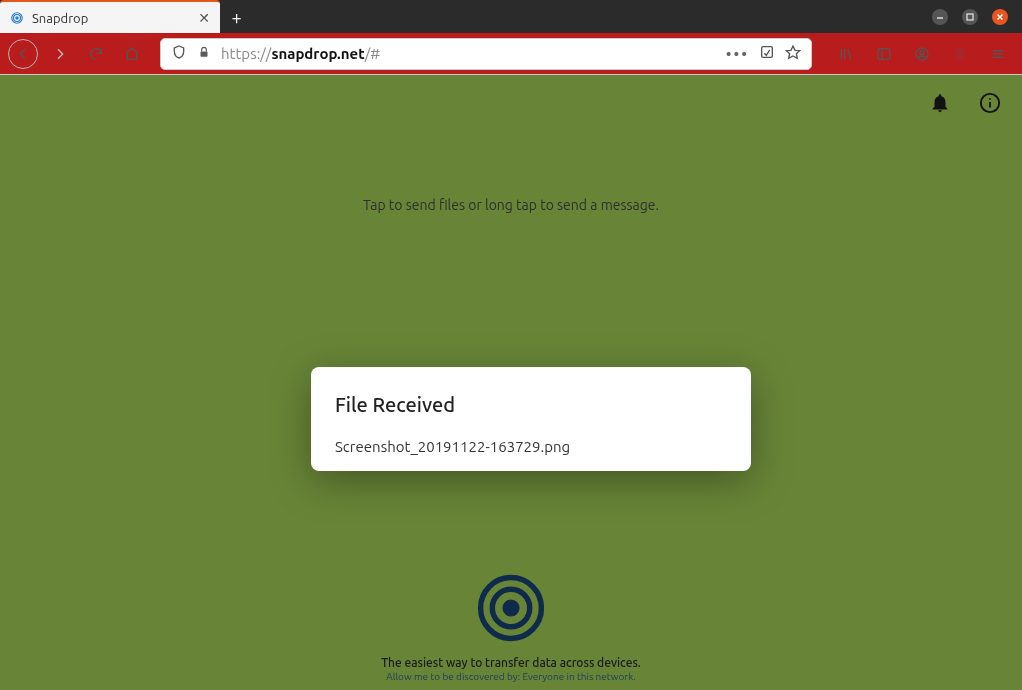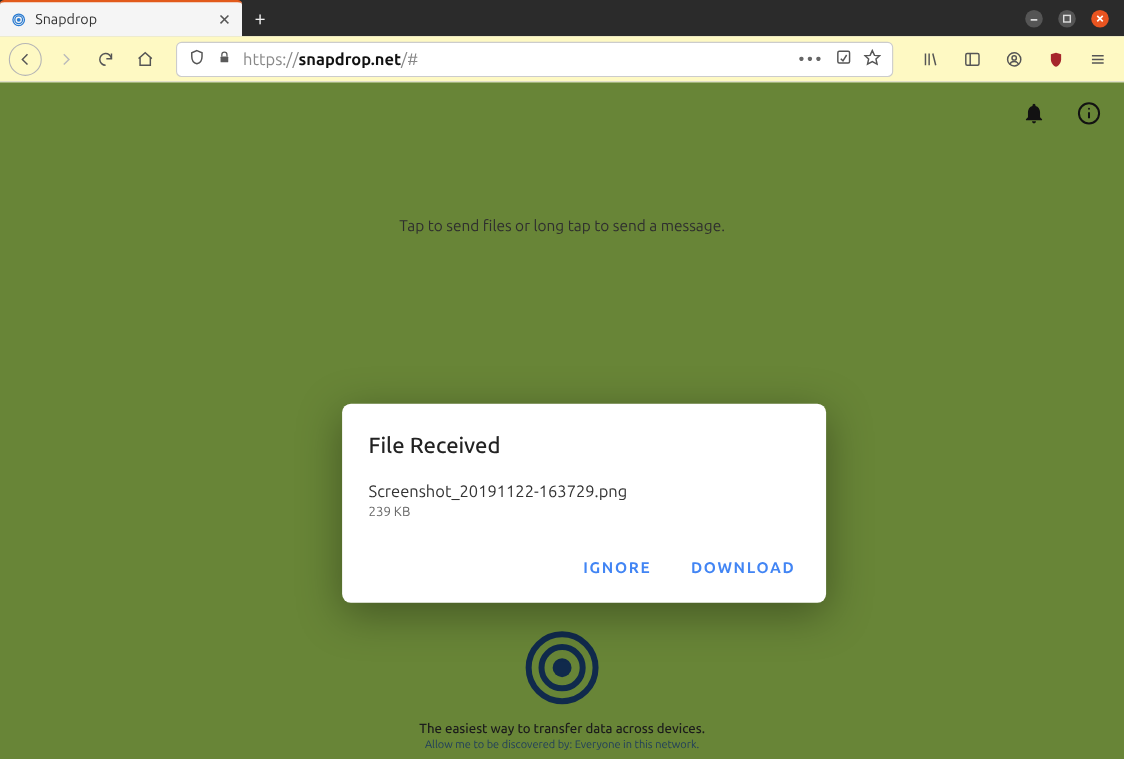--- a/index.html
+++ b/index.html
@@ -14,21 +14,21 @@
   .tab .tab-close { font-size:14px; color:#555; cursor:pointer; }
   .newtab { width:33px; display:flex; align-items:center; justify-content:center; color:#f0f0f0; font-size:18px; cursor:pointer;}
   .title-spacer { flex:1; }
   .win-controls { display:flex; align-items:center; gap:14px; padding-right:14px; }
   .wc { width:16px; height:16px; border-radius:50%; display:flex; align-items:center; justify-content:center; }
   .wc svg { width:10px; height:10px; }
   .wc.min, .wc.max { background:#555; }
   .wc.close { background:#e95420; }
 
   
-  .toolbar { height:42px; background:#fef9c3; border-bottom:1px solid #ccc; display:flex; align-items:center; padding:0 8px; gap:8px; }
+  .toolbar { height:42px; background:#b91c1c; border-bottom:1px solid #ccc; display:flex; align-items:center; padding:0 8px; gap:8px; }
   .tbtn { width:28px; height:28px; display:flex; align-items:center; justify-content:center; color:#555; cursor:pointer; border-radius:4px; }
   .tbtn.circled { border:1px solid #b5b5b5; border-radius:50%; width:30px; height:30px; }
   .tbtn.disabled { color:#bbb; }
   .tbtn svg { width:16px; height:16px; }
   .urlbar { flex:1; height:32px; background:#fff; border:1px solid #ccc; border-radius:5px; display:flex; align-items:center; padding:0 10px; gap:10px; font-size:15px; color:#888; margin:0 14px 0 6px;}
   .urlbar .lock { color:#5a5a5a; }
   .urlbar .url { flex:1; color:#888;}
   .urlbar .url b { color:#111; font-weight:600; }
   .urlbar .url-tail { color:#888; }
   .urlbar .dots { letter-spacing:2px; color:#666; font-size:16px; }
@@ -207,20 +207,15 @@
     </div>
     <div class="footer-line1">The easiest way to transfer data across devices.</div>
     <div class="footer-line2">Allow me to be discovered by: Everyone in this network.</div>
   </div>
 
   <div class="overlay"></div>
 
   <div class="modal">
     <h3>File Received</h3>
     <div class="filename">Screenshot_20191122-163729.png</div>
-    <div class="filesize">239 KB</div>
-    <div class="actions">
-      <button>IGNORE</button>
-      <button>DOWNLOAD</button>
-    </div>
   </div>
 
 </div>
 
 </body></html>

